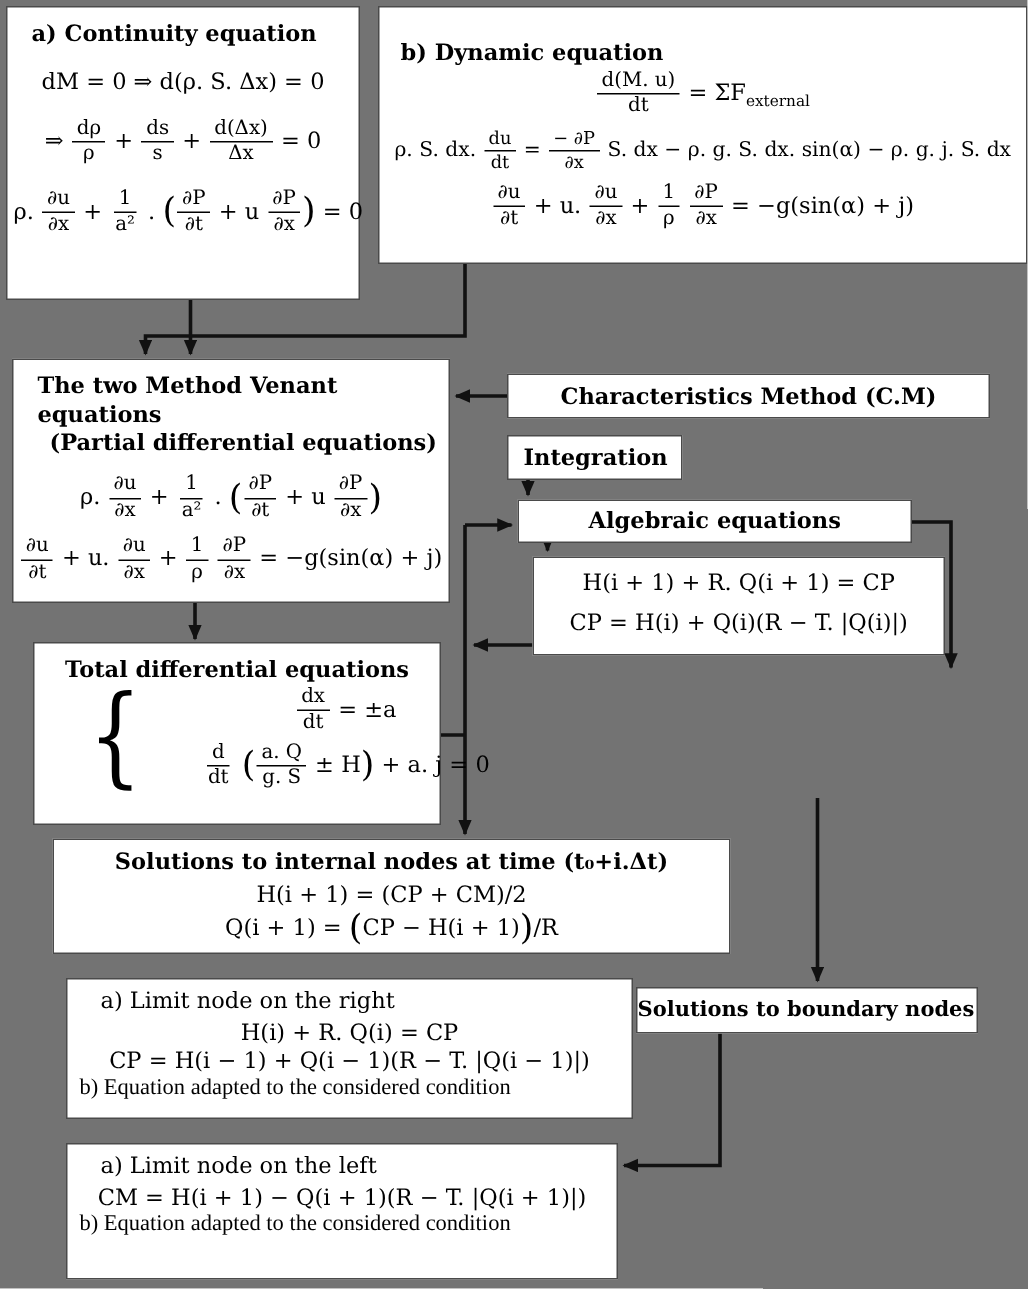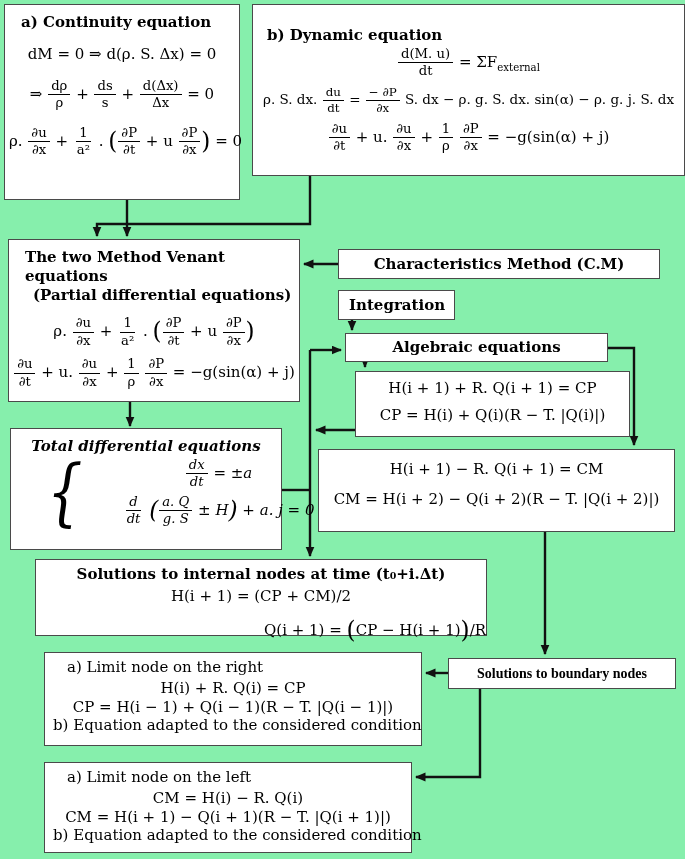--- a/index.html
+++ b/index.html
@@ -1,18 +1,18 @@
 <!DOCTYPE html>
 <html><head>
 <meta charset="utf-8">
 <style>
   *{margin:0;padding:0;box-sizing:border-box;}
   html,body{background:#ffffff;}
   body{font-family:"DejaVu Serif", serif;color:#000;}
-  .canvas{position:relative;width:685px;height:859px;background:#86efac;overflow:hidden;}
+  .canvas{position:relative;width:685px;height:859px;background:#737373;overflow:hidden;}
   .arrows{position:absolute;left:0;top:0;z-index:1;}
   .box{position:absolute;border:1.2px solid #4a4a4a;background:#fff;z-index:2;}
   .box-title{font-weight:700;font-size:15px;line-height:1.25;}
   .eq{font-size:15px;text-align:center;line-height:1.2;white-space:nowrap;}
   .eq.small{font-size:13.5px;}
   .frac{display:inline-flex;flex-direction:column;align-items:center;vertical-align:middle;margin:0 1px;line-height:1.1;}
   .frac .fnum{display:block;padding:0 3px 1px;border-bottom:1.3px solid #000;font-size:0.88em;}
   .frac .fden{display:block;padding:1px 3px 0;font-size:0.88em;}
   .bigp{font-size:1.55em;font-weight:400;vertical-align:-0.12em;line-height:0.9;display:inline-block;}
   sub{font-size:0.68em;}
@@ -35,43 +35,43 @@
   #b-sv .eq1{margin-top:12px;}
   #b-sv .eq2{margin-top:9px;}
 
   #b-cmm{left:338px;top:249px;width:322px;height:30px;display:flex;align-items:center;justify-content:center;}
   #b-integration{left:338px;top:290px;width:117px;height:30px;display:flex;align-items:center;padding-left:10px;}
   #b-algebraic{left:345px;top:333px;width:263px;height:29px;display:flex;align-items:center;justify-content:center;}
 
   #b-cp{left:355px;top:371px;width:275px;height:66px;padding-top:7px;}
   #b-cp .eq2{margin-top:9px;}
 
-  #b-totaldiff{left:10px;top:428px;width:272px;height:122px;padding-top:8px;font-style:italic;}
+  #b-totaldiff{left:22px;top:428px;width:272px;height:122px;padding-top:8px;}
   #b-totaldiff .box-title{text-align:center;}
   #b-totaldiff .sys{display:flex;align-items:center;margin-top:2px;padding-left:36px;}
   #b-totaldiff .brace{font-size:56px;line-height:1;font-weight:400;transform:scaleY(1.3);transform-origin:center;margin-right:8px;}
   #b-totaldiff .sys-eqs{flex:1;}
   #b-totaldiff .sys-eqs .eq{text-align:center;margin-left:32px;}
   #b-totaldiff .sys-eqs .eq2{margin-top:5px;}
 
   #b-cm{left:318px;top:449px;width:357px;height:83px;padding-top:10px;}
   #b-cm .eq2{margin-top:12px;}
 
   #b-internal{left:35px;top:559px;width:452px;height:77px;padding-top:5px;}
   #b-internal .box-title{text-align:center;}
   #b-internal .eq1{margin-top:3px;}
-  #b-internal .eq2{margin-top:15px;text-align:right;}
-
-  #b-boundary{left:448px;top:658px;width:228px;height:31px;display:flex;align-items:center;justify-content:center;font-family:Liberation Serif, serif;}
+  #b-internal .eq2{margin-top:4px;}
+
+  #b-boundary{left:424px;top:658px;width:228px;height:31px;display:flex;align-items:center;justify-content:flex-start;}
   #b-boundary .box-title{font-size:14px;}
 
   #b-limitright{left:44px;top:652px;width:378px;height:94px;padding:5px 6px;}
   #b-limitleft{left:44px;top:762px;width:368px;height:91px;padding:5px 6px;}
   .limit-line-a{font-size:15px;text-align:left;padding-left:16px;line-height:1.3;}
-  .limit-line-b{font-size:15px;text-align:left;padding-left:2px;line-height:1.3;white-space:nowrap;}
+  .limit-line-b{font-size:15px;text-align:left;padding-left:2px;line-height:1.3;white-space:nowrap;font-family:Liberation Serif, serif;}
   .limit-eq{margin-top:1px;}
 </style>
 </head>
 <body>
 
 <div class="canvas">
 
   <svg class="arrows" width="685" height="859" viewBox="0 0 685 859">
     <defs>
       <marker id="ah" markerUnits="userSpaceOnUse" markerWidth="12" markerHeight="10" refX="9.5" refY="4.5" orient="auto">
@@ -213,42 +213,37 @@
               <span class="fnum">d</span>
               <span class="fden">dt</span>
             </span> <span class="bigp">(</span><span class="frac">
               <span class="fnum">a. Q</span>
               <span class="fden">g. S</span>
             </span> ± H<span class="bigp">)</span> + a. j = 0</div>
       </div>
     </div>
   </div>
 
-  <div class="box" id="b-cm">
-    <div class="eq eq1">H(i + 1) − R. Q(i + 1) = CM</div>
-    <div class="eq eq2">CM = H(i + 2) − Q(i + 2)(R − T. |Q(i + 2)|)</div>
-  </div>
 
   <div class="box" id="b-internal">
     <div class="box-title">Solutions to internal nodes at time (t₀+i.Δt)</div>
     <div class="eq eq1">H(i + 1) = (CP + CM)/2</div>
     <div class="eq eq2">Q(i + 1) = <span class="bigp">(</span>CP − H(i + 1)<span class="bigp">)</span>/R</div>
   </div>
 
   <div class="box" id="b-boundary">
     <div class="box-title">Solutions to boundary nodes</div>
   </div>
 
   <div class="box" id="b-limitright">
     <div class="limit-line-a">a) Limit node on the right</div>
     <div class="eq limit-eq">H(i) + R. Q(i) = CP</div>
     <div class="eq limit-eq">CP = H(i − 1) + Q(i − 1)(R − T. |Q(i − 1)|)</div>
     <div class="limit-line-b">b) Equation adapted to the considered condition</div>
   </div>
 
   <div class="box" id="b-limitleft">
     <div class="limit-line-a">a) Limit node on the left</div>
-    <div class="eq limit-eq">CM = H(i) − R. Q(i)</div>
     <div class="eq limit-eq">CM = H(i + 1) − Q(i + 1)(R − T. |Q(i + 1)|)</div>
     <div class="limit-line-b">b) Equation adapted to the considered condition</div>
   </div>
 
 </div>
 
 </body></html>

